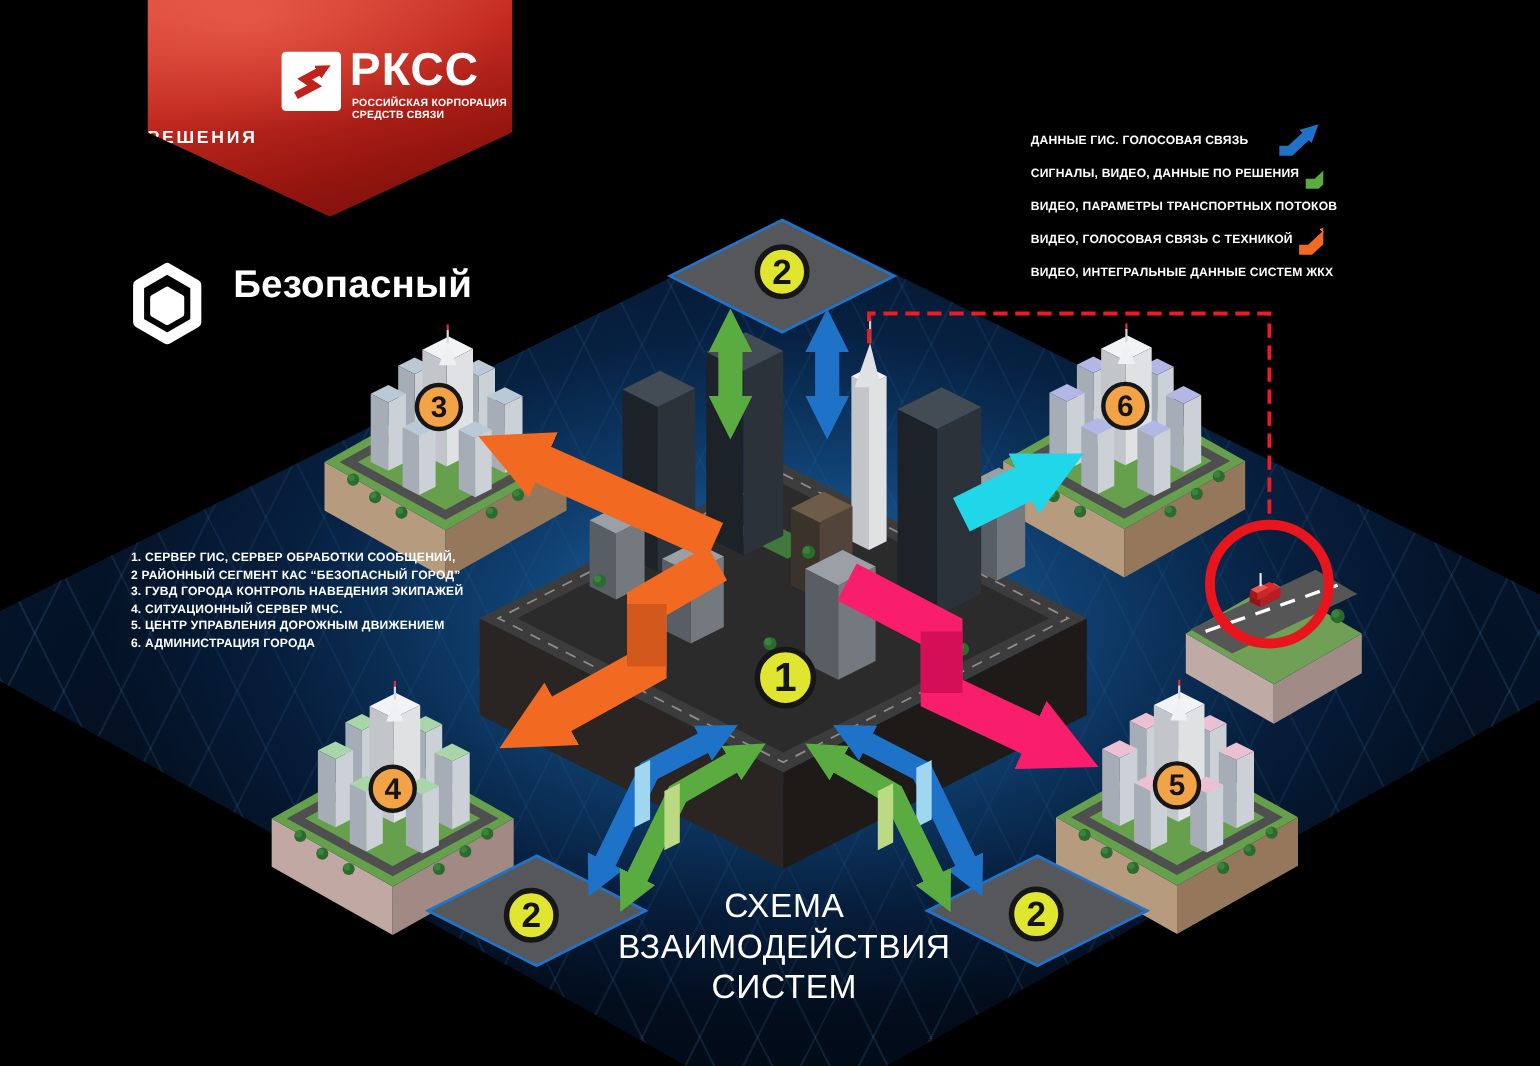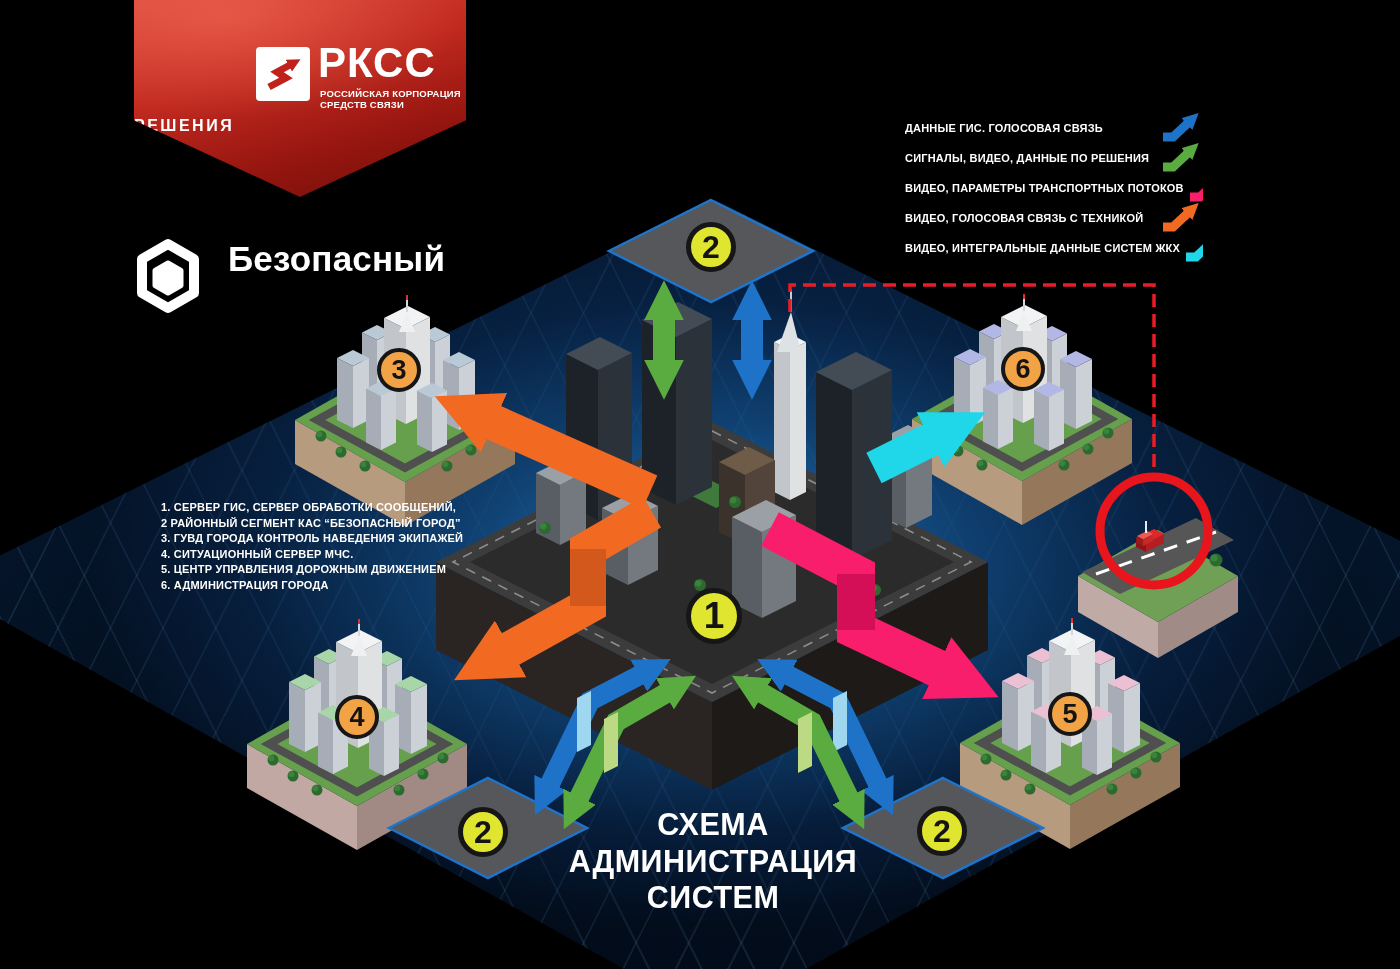--- a/index.html
+++ b/index.html
@@ -26,35 +26,35 @@
   }
   .corp-badge .gloss{position:absolute;left:0;top:0;width:100%;height:100%;
     background:radial-gradient(130% 95% at 28% 8%, rgba(255,120,95,.45), rgba(255,255,255,0) 55%);}
   .corp-logo-icon{position:absolute;left:122px;top:47px;width:54px;height:54px;background:#fff;border-radius:4px;}
   .corp-name{position:absolute;left:184px;top:42px;font-size:42px;font-weight:bold;line-height:1;letter-spacing:1px;}
   .corp-tagline{position:absolute;left:186px;top:88px;font-size:9.5px;font-weight:bold;line-height:11px;letter-spacing:.2px;}
   .corp-section{position:absolute;left:0;top:117px;width:100%;text-align:left;
     font-size:16px;font-weight:bold;letter-spacing:2.5px;}
 
   
-  .sc-logo{left:136px;top:238px;width:340px;height:90px;}
+  .sc-logo{left:120px;top:238px;width:340px;height:90px;}
   .sc-text{position:absolute;left:92px;top:2px;font-size:35px;font-weight:bold;line-height:38px;letter-spacing:.2px;}
 
   
   .legend{left:905px;top:113px;width:298px;}
-  .legend-row{height:30px;display:flex;align-items:center;justify-content:space-between;}
+  .legend-row{height:30px;display:flex;align-items:center;justify-content:space-between;margin-left:32px;}
   .legend-label{font-size:11px;font-weight:bold;letter-spacing:.2px;white-space:pre;}
 
   
   .key{left:119px;top:500px;font-size:11px;font-weight:bold;line-height:15.5px;letter-spacing:.2px;}
-  .key div{white-space:pre;padding-left:42px;}
+  .key div{white-space:pre;}
 
   
   .title{left:513px;top:806px;width:400px;text-align:center;
-    font-size:30.5px;font-weight:bold;line-height:36.5px;letter-spacing:.5px;}
+    font-size:30.5px;font-weight:normal;line-height:36.5px;letter-spacing:.5px;}
 
   
   .marker{position:absolute;border-radius:50%;display:flex;align-items:center;justify-content:center;
     color:#141414;font-weight:bold;box-sizing:border-box;z-index:6;}
   .m-yellow{background:#e0e52f;border:5px solid #161616;}
   .m-orange{background:#f2a346;border:4px solid #161616;}
 </style>
 </head>
 <body>
 
@@ -416,21 +416,21 @@
   <div>1. СЕРВЕР ГИС, СЕРВЕР ОБРАБОТКИ СООБЩЕНИЙ,</div>
   <div>2 РАЙОННЫЙ СЕГМЕНТ КАС “БЕЗОПАСНЫЙ ГОРОД”</div>
   <div>3. ГУВД ГОРОДА КОНТРОЛЬ НАВЕДЕНИЯ ЭКИПАЖЕЙ</div>
   <div>4. СИТУАЦИОННЫЙ СЕРВЕР МЧС.</div>
   <div>5. ЦЕНТР УПРАВЛЕНИЯ ДОРОЖНЫМ ДВИЖЕНИЕМ</div>
   <div>6. АДМИНИСТРАЦИЯ ГОРОДА</div>
 </div>
 
 <div class="abs title" style="z-index:5">
   <div>СХЕМА</div>
-  <div>АДМИНИСТРАЦИЯ</div>
+  <div>ВЗАИМОДЕЙСТВИЯ</div>
   <div>СИСТЕМ</div>
 </div>
 
 <div class="marker m-yellow" style="left:686px;top:588px;width:56px;height:56px;font-size:37px">1</div>
 <div class="marker m-yellow" style="left:686px;top:222px;width:50px;height:50px;font-size:32px">2</div>
 <div class="marker m-yellow" style="left:458px;top:807px;width:50px;height:50px;font-size:32px">2</div>
 <div class="marker m-yellow" style="left:917px;top:806px;width:50px;height:50px;font-size:32px">2</div>
 <div class="marker m-orange" style="left:377px;top:348px;width:44px;height:44px;font-size:27px">3</div>
 <div class="marker m-orange" style="left:1001px;top:347px;width:44px;height:44px;font-size:27px">6</div>
 <div class="marker m-orange" style="left:335px;top:695px;width:44px;height:44px;font-size:27px">4</div>

